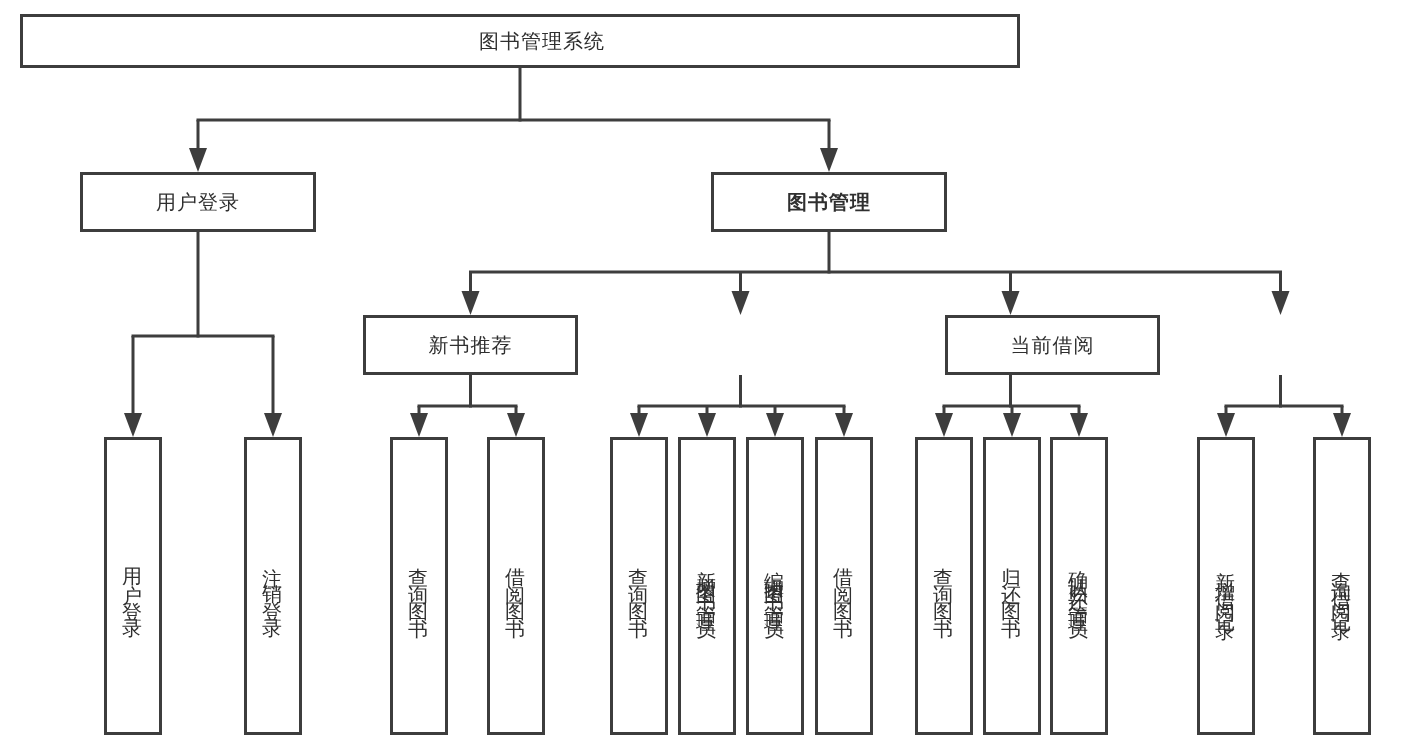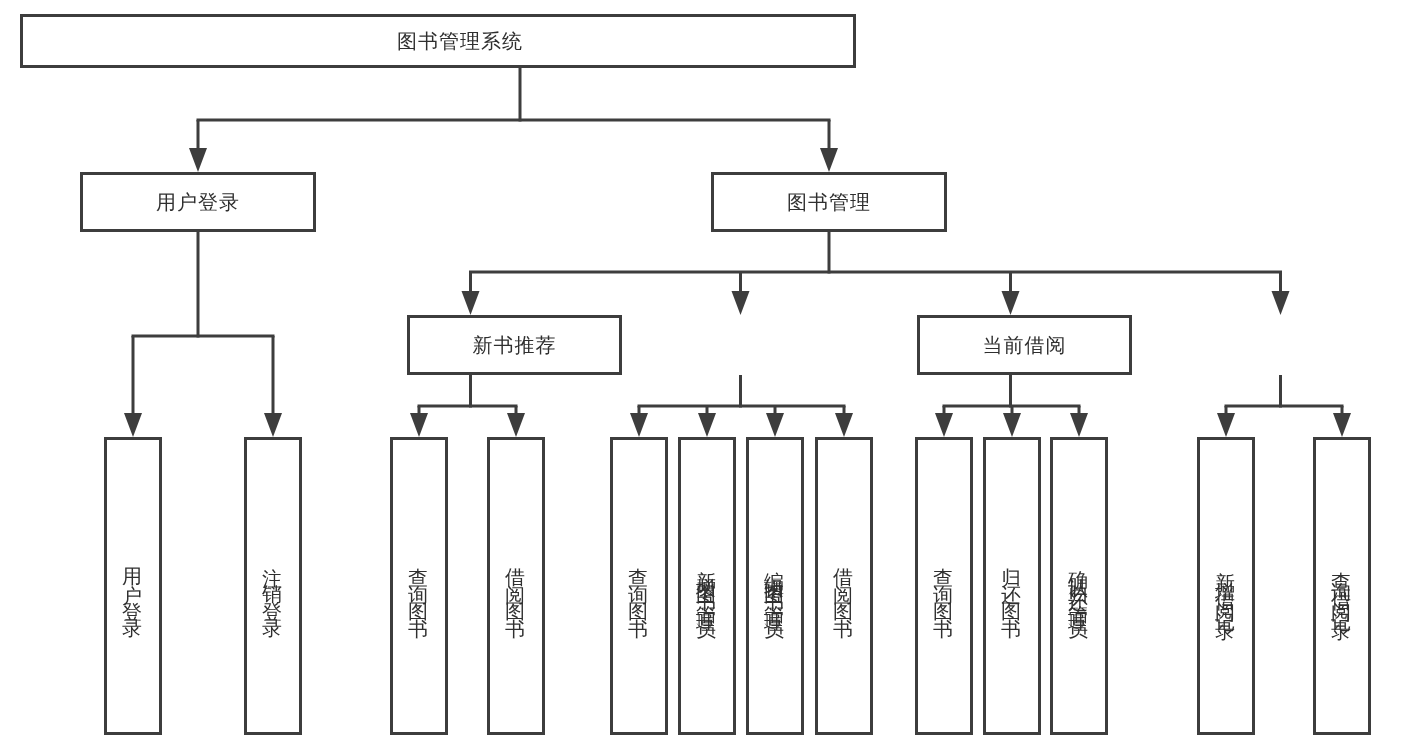--- a/index.html
+++ b/index.html
@@ -28,27 +28,27 @@
     writing-mode:vertical-rl;
     text-orientation:mixed;
     width:58px;
     top:437px;
     height:298px;
   }
   .ls4{letter-spacing:17px;}
   .ls6{letter-spacing:10px;}
   .ls9{letter-spacing:7px;}
   .hbox{height:60px;}
-  .root-box{left:20px;top:14px;width:836px;height:54px;padding-left:44px;}
+  .root-box{left:20px;top:14px;width:1000px;height:54px;padding-left:44px;}
   .l2-a{left:80px;top:172px;width:236px;}
-  .l2-b{left:711px;top:172px;width:236px;}
-  .l3{top:315px;width:215px;margin-left:44px;}
+  .l2-b{left:711px;top:172px;width:236px;font-weight:bold;}
+  .l3{top:315px;width:215px;}
   .l3-a{left:363px;}
   .l3-b{left:633px;}
-  .l3-c{left:873px;}
+  .l3-c{left:945px;}
   .l3-d{left:1173px;}
   .watermark{
     position:absolute;
     right:6px;
     bottom:4px;
     color:var(--wm);
     font-size:21px;
     letter-spacing:1px;
     white-space:nowrap;
   }

